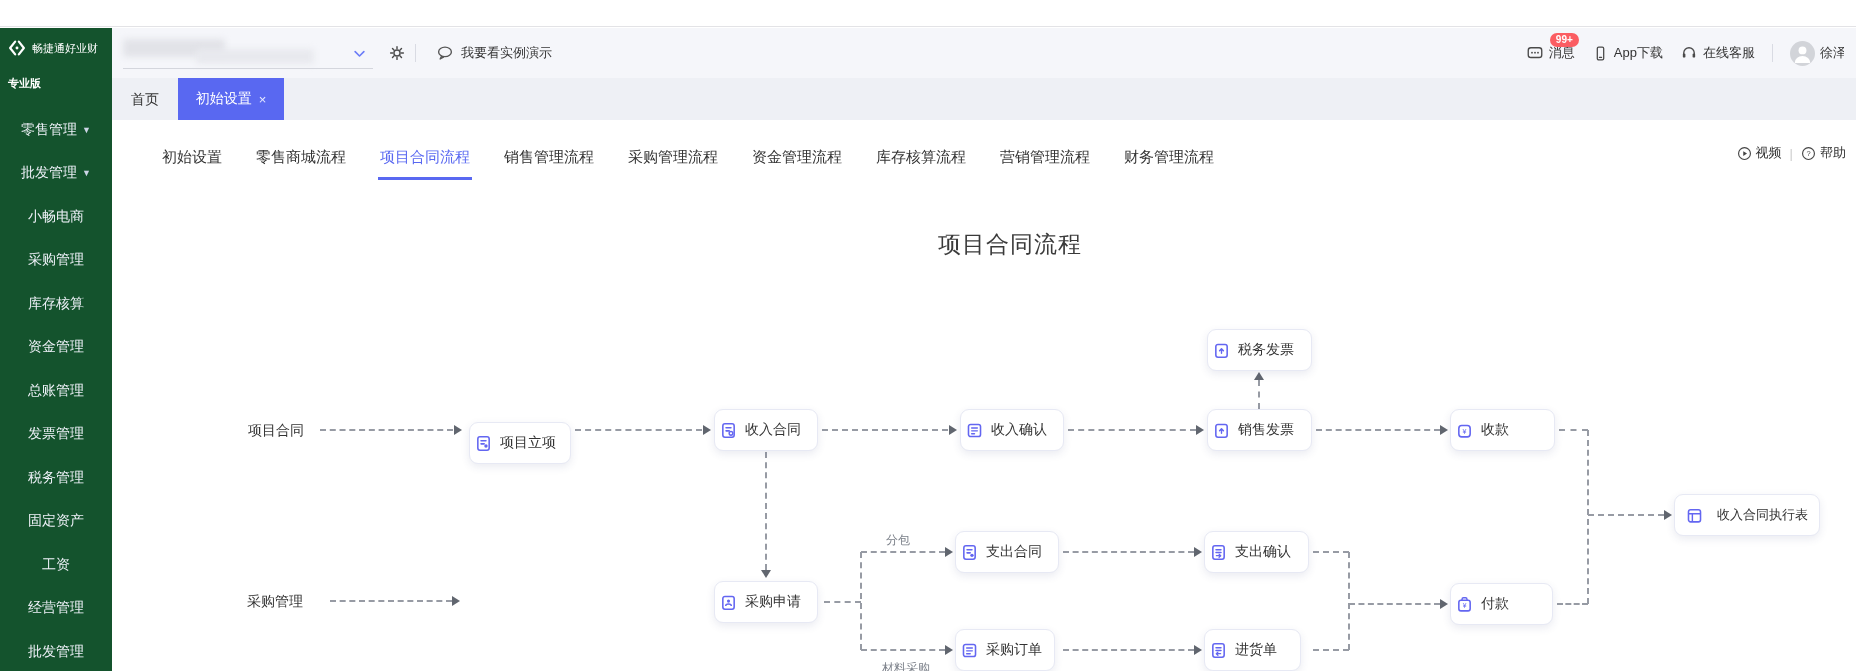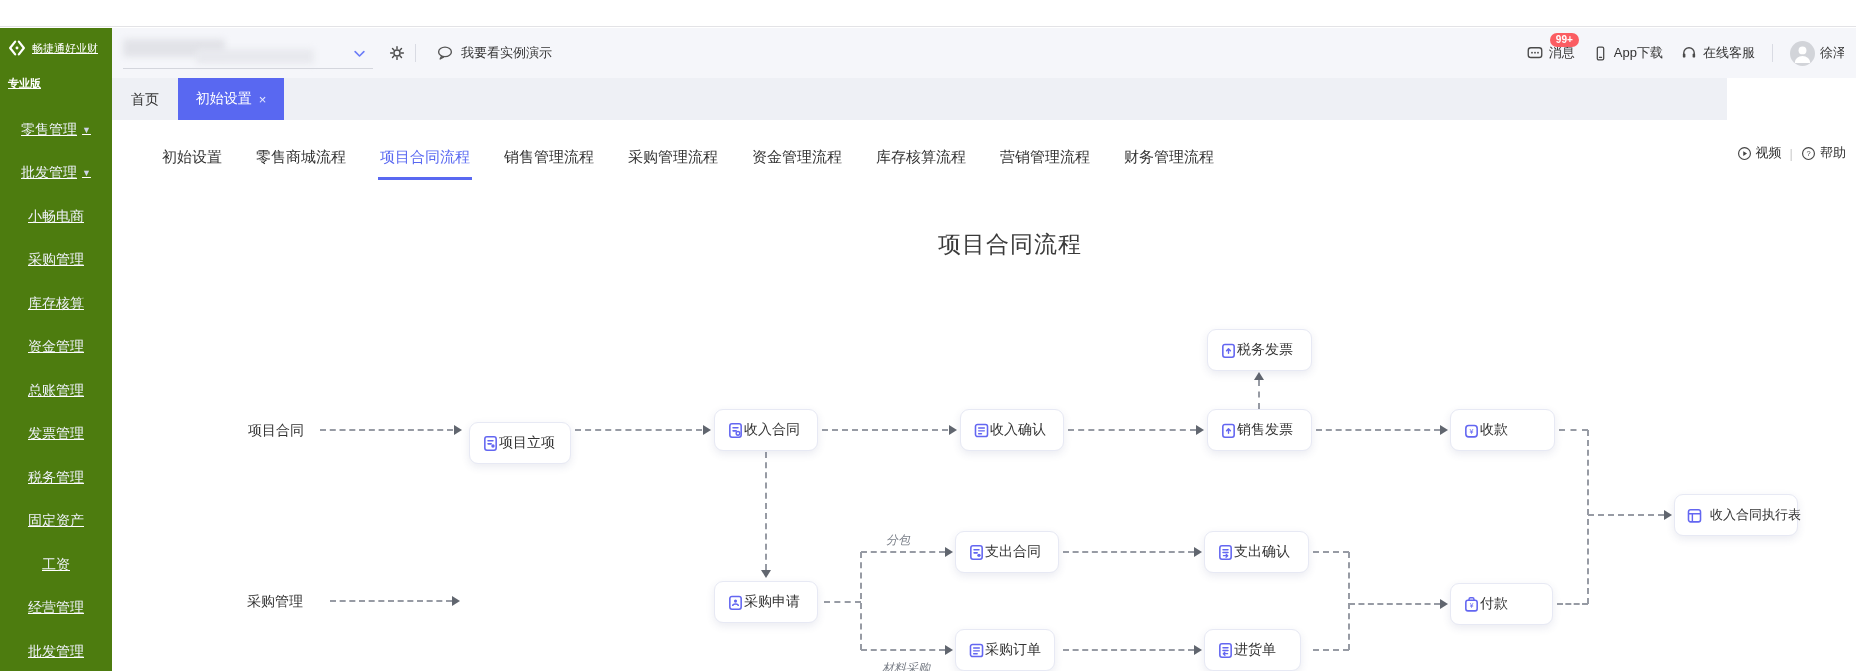--- a/index.html
+++ b/index.html
@@ -3,21 +3,21 @@
 <meta charset="utf-8">
 <style>
   html,body{margin:0;padding:0;}
   body{
     width:1856px;height:671px;position:relative;overflow:hidden;background:#fff;
     font-family:"Liberation Sans","DejaVu Sans",sans-serif;color:#333;
   }
   
   .white-strip{position:absolute;left:0;top:0;width:1856px;height:27px;background:#fff;border-bottom:1px solid #e3e3e6;box-sizing:border-box;}
   
-  .sidebar{position:absolute;left:0;top:28px;width:112px;height:643px;background:#4d7c0f;color:#fff;text-decoration:underline;}
+  .sidebar{position:absolute;left:0;top:28px;width:112px;height:643px;background:#14532d;color:#fff;}
   .logo-row{display:flex;align-items:center;gap:4px;padding:9px 4px 0 6px;}
   .logo-text{font-size:11px;color:#fff;white-space:nowrap;}
   .edition{font-size:11px;font-weight:bold;padding:5px 0 0 8px;color:#fff;margin-top:12px;}
   .menu{margin-top:17px;}
   .menu-item{height:43.5px;display:flex;align-items:center;justify-content:center;gap:5px;font-size:14px;color:#eef1f8;cursor:pointer;}
   .menu-item .caret{font-size:9px;color:#cdd5e6;}
   
   .topbar{position:absolute;left:112px;top:28px;width:1744px;height:50px;background:#f5f6fa;}
   .blur1{position:absolute;left:11px;top:11px;width:102px;height:18px;background:#e2e3e8;border-radius:3px;filter:blur(3px);}
   .blur2{position:absolute;left:84px;top:21px;width:118px;height:15px;background:#e8e9ee;border-radius:3px;filter:blur(3px);}
@@ -28,38 +28,38 @@
   .tb-div1{position:absolute;left:303px;top:16px;width:0;height:18px;border-left:1px solid #d9dbe3;}
   .tb-bubble{left:324px;top:16px;}
   .demo-text{position:absolute;left:349px;top:0;height:50px;line-height:50px;font-size:13px;color:#333;cursor:pointer;}
   .topbar-right{position:absolute;right:0;top:0;height:50px;display:flex;align-items:center;gap:17px;padding-right:12px;}
   .util{display:flex;align-items:center;gap:5px;font-size:13px;color:#333;cursor:pointer;position:relative;white-space:nowrap;}
   .badge{position:absolute;top:-11px;left:24px;background:#fb5d62;color:#fff;font-size:10px;font-weight:bold;line-height:14px;padding:0 6px;border-radius:8px;}
   .v-div{width:0;height:18px;border-left:1px solid #d9dbe3;}
   .avatar{width:25px;height:25px;border-radius:50%;background:#d2d4d9;display:flex;align-items:center;justify-content:center;overflow:hidden;}
   .username{font-size:13px;color:#333;width:24px;overflow:hidden;white-space:nowrap;}
   
-  .tabrow{position:absolute;left:112px;top:78px;width:1615px;height:42px;background:#eef0f5;}
+  .tabrow{position:absolute;left:112px;top:78px;width:1744px;height:42px;background:#eef0f5;}
   .tab-home{position:absolute;left:0;top:0;width:66px;height:42px;line-height:42px;text-align:center;font-size:14px;color:#333;cursor:pointer;}
   .tab-active{position:absolute;left:66px;top:0;width:106px;height:42px;background:#5968f1;color:#fff;font-size:14px;display:flex;align-items:center;justify-content:center;gap:7px;cursor:pointer;}
   .tab-close{font-size:13px;color:#e8ebff;cursor:pointer;}
   
   .content{position:absolute;left:112px;top:120px;width:1744px;height:551px;background:#fff;}
   .subtabs{position:absolute;left:48px;top:0;height:57px;display:flex;align-items:center;gap:30px;padding-top:12px;}
   .subtab{font-size:15px;color:#333;cursor:pointer;padding:6px 2px 10px;border-bottom:3px solid transparent;white-space:nowrap;}
   .subtab.active{color:#5968f1;border-bottom-color:#5968f1;}
   .corner-utils{position:absolute;right:10px;top:24px;display:flex;align-items:center;gap:8px;font-size:13px;color:#333;}
   .corner-item{display:flex;align-items:center;gap:4px;cursor:pointer;}
   .corner-sep{color:#ccc;}
   
   .flow-title{position:absolute;left:938px;top:229px;font-size:23px;color:#3a3a3a;letter-spacing:1px;}
   .row-label{position:absolute;font-size:14px;font-weight:500;color:#333;}
-  .branch-label{position:absolute;font-size:12px;color:#7a7f88;font-style:italic;}
+  .branch-label{position:absolute;font-size:12px;color:#7a7f88;}
   .node{position:absolute;height:42px;box-sizing:border-box;background:#fff;border:1px solid #e7e9f4;border-radius:9px;
-        box-shadow:0 3px 9px rgba(45,55,120,.10);display:flex;align-items:center;padding:0 12px;
+        box-shadow:0 3px 9px rgba(45,55,120,.10);display:flex;align-items:center;gap:8px;padding:0 5px;
         font-size:14px;color:#333;cursor:pointer;white-space:nowrap;}
   .node.small-font{font-size:13px;padding:0 11px;gap:7px;}
   .hline{position:absolute;height:0;border-top:2px dashed #979ba4;}
   .vline{position:absolute;width:0;border-left:2px dashed #979ba4;}
   .ah-r{position:absolute;width:0;height:0;border-left:8px solid #61666f;border-top:5px solid transparent;border-bottom:5px solid transparent;}
   .ah-d{position:absolute;width:0;height:0;border-top:8px solid #61666f;border-left:5px solid transparent;border-right:5px solid transparent;}
   .ah-u{position:absolute;width:0;height:0;border-bottom:8px solid #61666f;border-left:5px solid transparent;border-right:5px solid transparent;}
   .nicon{flex:0 0 auto;display:inline-flex;}
 </style>
 </head>
@@ -327,21 +327,21 @@
 </div>
 <div class="node" style="left:1450px;top:409px;width:105px;">
   <span class="nicon">
       <svg width="17" height="17" viewBox="0 0 24 24">
         <rect x="4" y="5" width="16" height="16" rx="4" fill="none" stroke="#6366f1" stroke-width="2.2"></rect>
         <text x="12" y="16.5" text-anchor="middle" font-size="10" fill="#6366f1">¥</text>
       </svg>
     </span>
   <span>收款</span>
 </div>
-<div class="node small-font" style="left:1674px;top:494px;width:124px;justify-content:space-between;">
+<div class="node small-font" style="left:1674px;top:494px;width:146px;justify-content:space-between;">
   <span class="nicon">
       <svg width="17" height="17" viewBox="0 0 24 24">
         <rect x="3.5" y="4" width="17" height="17" rx="3" fill="none" stroke="#6366f1" stroke-width="2.2"></rect>
         <path d="M3.5 9.5h17M9 9.5V21" stroke="#6366f1" stroke-width="2"></path>
       </svg>
     </span>
   <span>收入合同执行表</span>
 </div>
 <div class="node" style="left:714px;top:581px;width:104px;">
   <span class="nicon">

